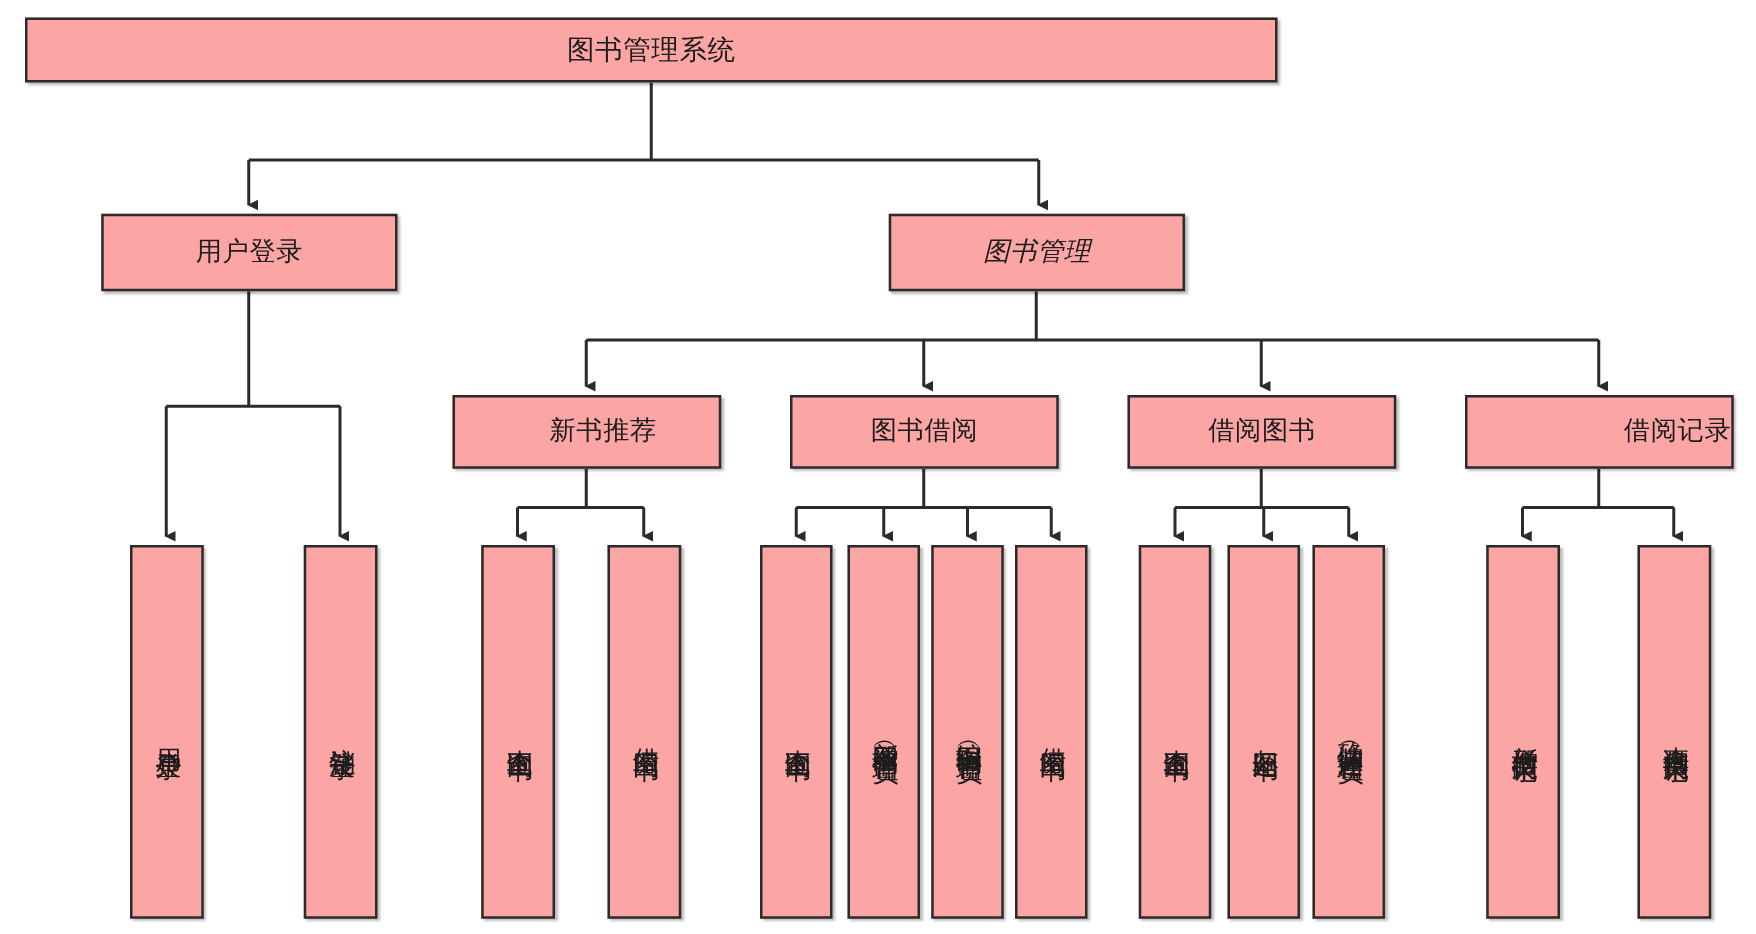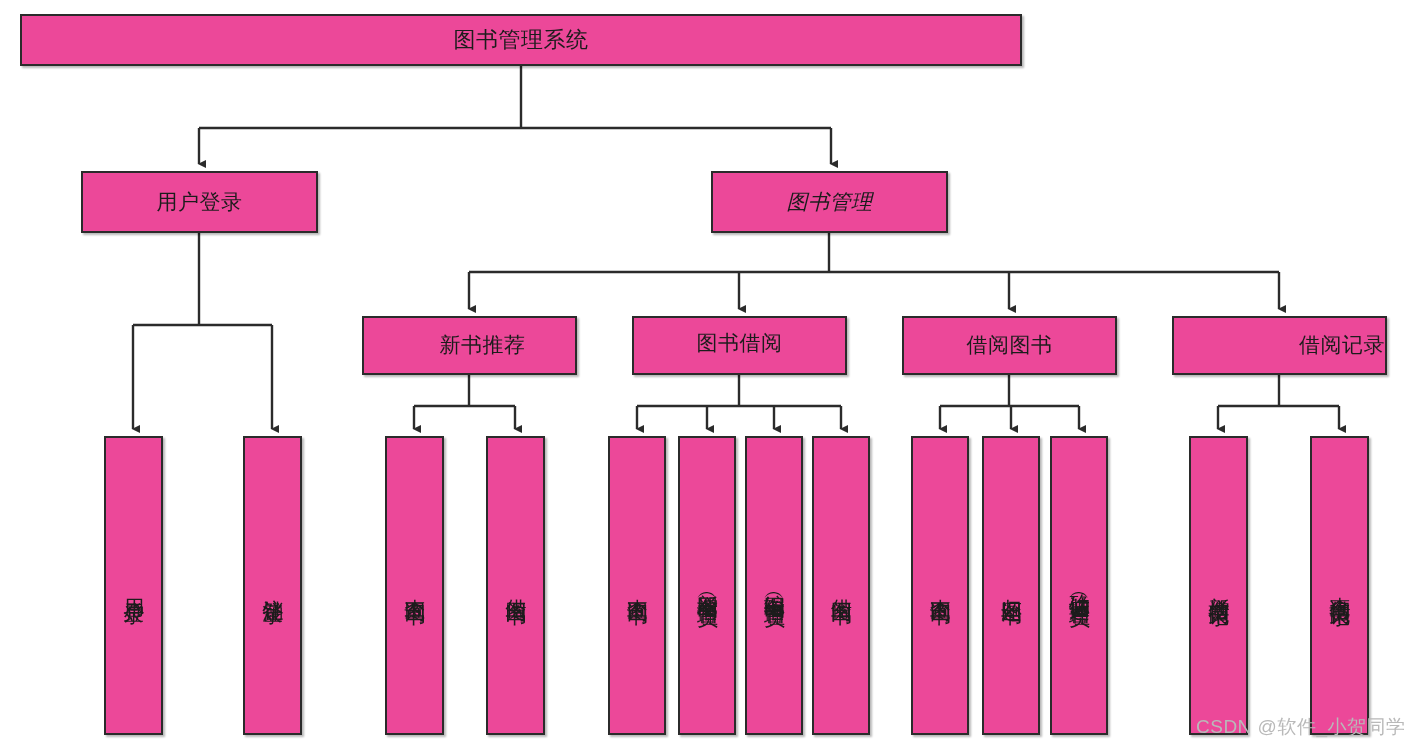--- a/index.html
+++ b/index.html
@@ -21,21 +21,21 @@
     position: absolute;
     left: 0;
     top: 0;
     width: 1405px;
     height: 747px;
     pointer-events: none;
   }
   .node {
     position: absolute;
     box-sizing: border-box;
-    background: #ec4899;
+    background: #fca5a5;
     border: 2px solid #2b2b2b;
     display: flex;
     align-items: center;
     justify-content: center;
     box-shadow: 2px 2px 2px rgba(0,0,0,0.28);
   }
   .node .label {
     color: #1c1c1c;
     text-align: center;
     line-height: 1.18;
@@ -127,21 +127,21 @@
         <span class="label">用户登录</span>
       </div>
       <div class="node horizontal" style="left: 711px; top: 171px; width: 237px; height: 62px; font-style: italic;">
         <span class="label">图书管理</span>
       </div>
     </div>
   <div id="level2-container">
       <div class="node horizontal" style="left: 362px; top: 316px; width: 215px; height: 59px; padding-left: 26px;">
         <span class="label">新书推荐</span>
       </div>
-      <div class="node horizontal" style="left: 632px; top: 316px; width: 215px; height: 59px; font-family: Liberation Mono, monospace;">
+      <div class="node horizontal" style="left: 632px; top: 316px; width: 215px; height: 59px;">
         <span class="label">图书借阅</span>
       </div>
       <div class="node horizontal" style="left: 902px; top: 316px; width: 215px; height: 59px;">
         <span class="label">借阅图书</span>
       </div>
       <div class="node horizontal" style="left: 1172px; top: 316px; width: 215px; height: 59px; justify-content: flex-end;">
         <span class="label">借阅记录</span>
       </div>
     </div>
   <div id="leaves-container">
@@ -179,15 +179,14 @@
         <span class="label">确认归还（管理员）</span>
       </div>
       <div class="node vertical" style="left: 1189px; top: 436px; width: 59px; height: 299px;">
         <span class="label">新增借阅记录</span>
       </div>
       <div class="node vertical" style="left: 1310px; top: 436px; width: 59px; height: 299px;">
         <span class="label">查询借阅记录</span>
       </div>
     </div>
 
-  <div class="watermark" id="watermark-el" style="left: 1196px; top: 714px;">CSDN @软件_小贺同学</div>
 
 </div>
 
 </body></html>

